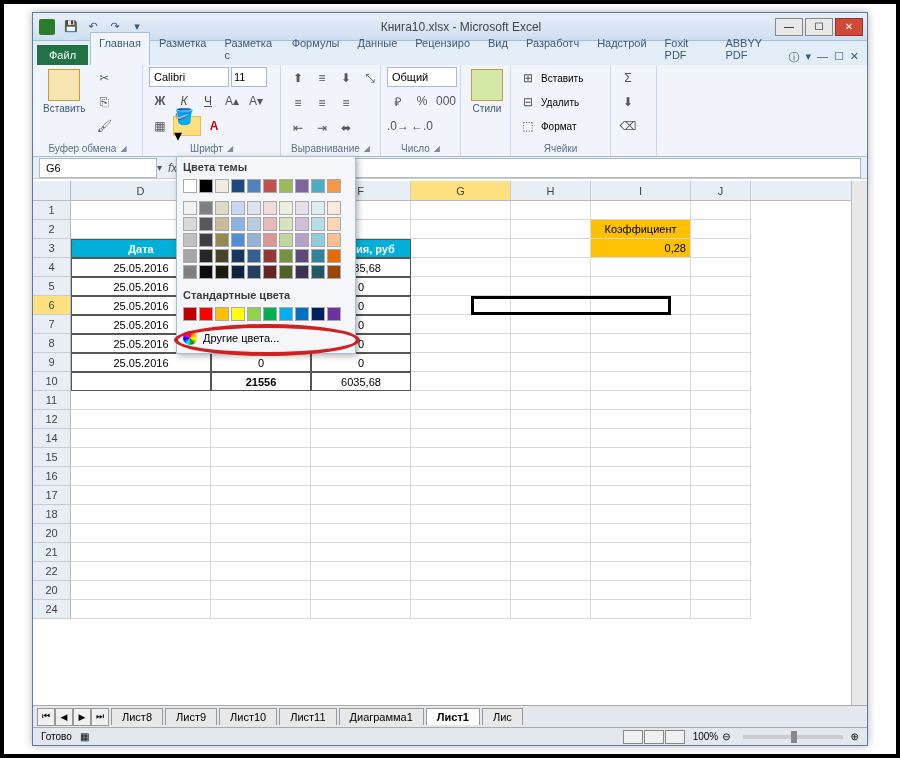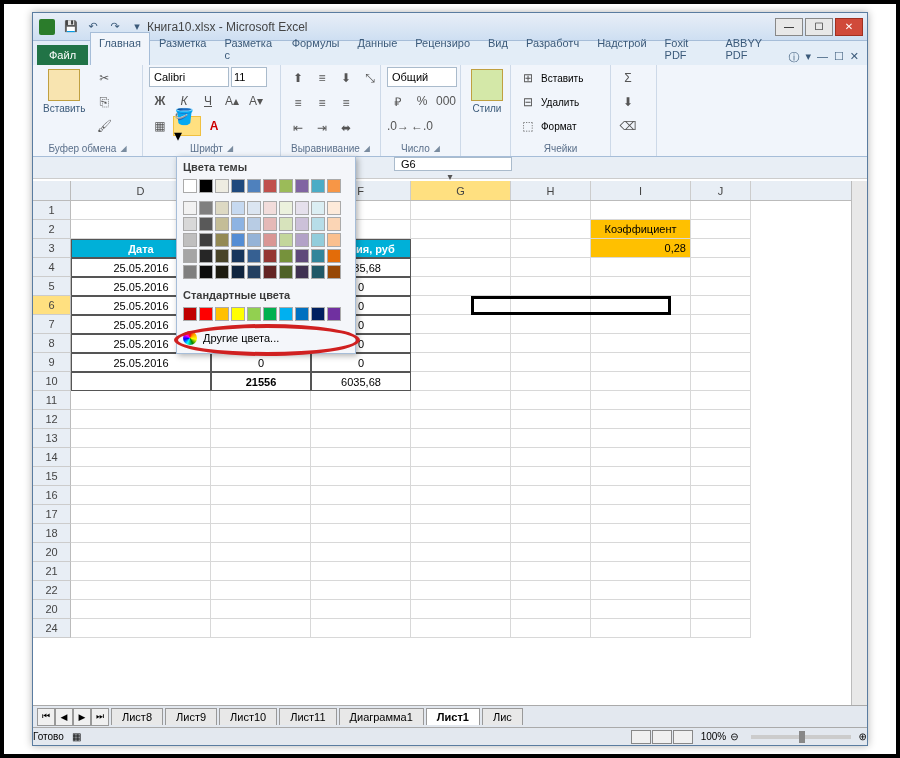--- a/index.html
+++ b/index.html
@@ -2,21 +2,21 @@
 <html><head>
 <meta charset="utf-8">
 <style>
 * { box-sizing: border-box; margin: 0; padding: 0; font-family: 'Segoe UI', Tahoma, sans-serif; }
 body { background: #fff; width: 900px; height: 758px; position: relative; overflow: hidden; border: 4px solid #000; }
 .window { position: absolute; top: 8px; left: 28px; right: 28px; bottom: 8px; background: #fff; border: 1px solid #5a7ca0; box-shadow: 0 0 8px rgba(0,0,0,.3); }
 .titlebar { height: 28px; background: linear-gradient(#e8eef7, #cedff2); display: flex; align-items: center; border-bottom: 1px solid #a6bdd8; }
 .tb-icon { width: 16px; height: 16px; margin: 0 6px; background: #2b7c2b; border-radius: 2px; }
 .qat { display: flex; gap: 2px; align-items: center; }
 .qat-btn { width: 20px; height: 20px; display: flex; align-items: center; justify-content: center; font-size: 11px; color: #3b5a7a; cursor: pointer; }
-.tb-title { flex: 1; text-align: left; font-size: 12px; color: #444; }
+.tb-title { flex: 1; text-align: center; font-size: 12px; color: #444; }
 .tb-ctrls { display: flex; gap: 2px; margin-right: 4px; }
 .tb-ctrl { width: 28px; height: 18px; border: 1px solid #888; background: #e8e8e8; display: flex; align-items: center; justify-content: center; font-size: 10px; cursor: pointer; }
 .tb-ctrl.close { background: #d04a3a; color: #fff; border-color: #a03020; }
 .ribbon-tabs { height: 24px; background: #e3edf7; display: flex; align-items: flex-end; padding-left: 4px; font-size: 11px; }
 .file-tab { background: #217346; color: #fff; padding: 4px 12px; margin-right: 2px; cursor: pointer; }
 .rtab { padding: 4px 8px; color: #3b5a7a; cursor: pointer; border: 1px solid transparent; border-bottom: none; }
 .rtab.active { background: #f1f5fb; border-color: #a6bdd8; }
 .ribbon-help { margin-left: auto; display: flex; gap: 6px; padding-right: 8px; color: #3b5a7a; font-size: 11px; }
 .ribbon { height: 92px; background: #f1f5fb; border-bottom: 1px solid #a6bdd8; display: flex; }
 .rgroup { border-right: 1px solid #cdd9e8; padding: 2px 6px 0; display: flex; flex-direction: column; position: relative; }
@@ -25,21 +25,21 @@
 .rgroup-label .dlaunch { font-size: 8px; color: #7a8ca0; cursor: pointer; }
 .bigbtn { display: flex; flex-direction: column; align-items: center; gap: 2px; padding: 2px 4px; cursor: pointer; }
 .bigbtn .ico { width: 32px; height: 32px; background: #f8e4b0; border: 1px solid #c0a040; }
 .bigbtn .lbl { font-size: 10px; color: #3b5a7a; text-align: center; line-height: 1.1; }
 .smallcol { display: flex; flex-direction: column; gap: 2px; }
 .smallbtn { width: 22px; height: 22px; display: flex; align-items: center; justify-content: center; font-size: 12px; cursor: pointer; color: #555; }
 .font-row { display: flex; gap: 2px; align-items: center; }
 .font-name { width: 80px; height: 20px; border: 1px solid #aabbcc; background: #fff; font-size: 11px; padding: 0 4px; }
 .font-size { width: 36px; height: 20px; border: 1px solid #aabbcc; background: #fff; font-size: 11px; padding: 0 2px; }
 .fillbtn { width: 28px; height: 20px; border: 1px solid #f0c040; background: #ffe080; display: flex; align-items: center; justify-content: center; cursor: pointer; }
-.namebox-row { height: 22px; display: flex; align-items: center; border-bottom: 1px solid #ccc; background: #e8eef5; flex-direction: column; }
+.namebox-row { height: 22px; display: flex; align-items: center; border-bottom: 1px solid #ccc; background: #e8eef5; }
 .namebox { width: 118px; height: 20px; border: 1px solid #aabbcc; background: #fff; margin-left: 6px; font-size: 11px; padding: 0 6px; display: flex; align-items: center; }
 .fx { margin: 0 6px; font-style: italic; color: #555; font-size: 12px; }
 .formula-bar { flex: 1; height: 20px; border: 1px solid #aabbcc; background: #fff; margin-right: 6px; }
 .grid-area { position: absolute; top: 168px; left: 0; right: 0; bottom: 40px; overflow: hidden; background: #fff; }
 .colheads { display: flex; height: 20px; background: #e8eef5; border-bottom: 1px solid #bbb; }
 .corner { width: 38px; border-right: 1px solid #bbb; background: #e8eef5; }
 .colhead { border-right: 1px solid #ccc; text-align: center; font-size: 11px; color: #444; line-height: 20px; background: #e8eef5; }
 .colhead.sel { background: #ffe080; }
 .rows { position: relative; }
 .row { display: flex; height: 19px; }
@@ -50,21 +50,21 @@
 .cell.data { border: 1px solid #555; text-align: center; }
 .cell.data.center { text-align: center; }
 .cell.coef-lbl { background: #ffc000; text-align: center; }
 .cell.coef-val { background: #ffc000; text-align: right; }
 .selection-box { position: absolute; border: 3px solid #000; pointer-events: none; }
 .sheet-tabs { position: absolute; bottom: 18px; left: 0; right: 0; height: 22px; background: #e3e8ef; display: flex; align-items: center; font-size: 11px; border-top: 1px solid #aaa; }
 .nav-btns { display: flex; margin-left: 4px; }
 .nav-btn { width: 18px; height: 18px; border: 1px solid #999; background: #f0f0f0; display: flex; align-items: center; justify-content: center; font-size: 9px; cursor: pointer; }
 .stab { padding: 2px 10px; background: #e8e8e8; border: 1px solid #999; border-bottom: none; margin-left: 2px; cursor: pointer; }
 .stab.active { background: #fff; font-weight: bold; }
-.statusbar { position: absolute; bottom: 0; left: 0; right: 0; height: 18px; background: #e3e8ef; display: flex; align-items: center; font-size: 10px; padding: 0 0; border-top: 1px solid #aaa; }
+.statusbar { position: absolute; bottom: 0; left: 0; right: 0; height: 18px; background: #e3e8ef; display: flex; align-items: center; font-size: 10px; padding: 0 8px; border-top: 1px solid #aaa; }
 .statusbar .spacer { flex: 1; }
 .view-btns { display: flex; gap: 1px; }
 .view-btn { width: 20px; height: 14px; border: 1px solid #888; background: #f0f0f0; cursor: pointer; }
 .zoom-slider { width: 100px; height: 4px; background: #ccc; margin: 0 8px; position: relative; }
 .zoom-thumb { position: absolute; top: -4px; left: 48px; width: 6px; height: 12px; background: #888; }
 
 .color-popup { position: absolute; top: 152px; left: 172px; width: 180px; background: #f4f6fa; border: 1px solid #a6bdd8; box-shadow: 2px 2px 6px rgba(0,0,0,.3); z-index: 100; font-size: 11px; padding-bottom: 4px; }
 .cp-title { padding: 4px 6px; font-weight: bold; color: #3b3b3b; }
 .cp-grid { display: grid; grid-template-columns: repeat(10, 14px); gap: 2px; padding: 2px 6px 6px; }
 .cp-sw { width: 14px; height: 14px; border: 1px solid #aaa; cursor: pointer; }
@@ -380,30 +380,20 @@
           <div class="cell " style="width: 140px;"></div>
           <div class="cell " style="width: 100px;"></div>
           <div class="cell " style="width: 100px;"></div>
           <div class="cell " style="width: 100px;"></div>
           <div class="cell " style="width: 80px;"></div>
           <div class="cell " style="width: 100px;"></div>
           <div class="cell " style="width: 60px;"></div>
         </div>
         <div class="row">
           <div class="rowhead">12</div>
-          <div class="cell " style="width: 140px;"></div>
-          <div class="cell " style="width: 100px;"></div>
-          <div class="cell " style="width: 100px;"></div>
-          <div class="cell " style="width: 100px;"></div>
-          <div class="cell " style="width: 80px;"></div>
-          <div class="cell " style="width: 100px;"></div>
-          <div class="cell " style="width: 60px;"></div>
-        </div>
-        <div class="row">
-          <div class="rowhead">13</div>
           <div class="cell " style="width: 140px;"></div>
           <div class="cell " style="width: 100px;"></div>
           <div class="cell " style="width: 100px;"></div>
           <div class="cell " style="width: 100px;"></div>
           <div class="cell " style="width: 80px;"></div>
           <div class="cell " style="width: 100px;"></div>
           <div class="cell " style="width: 60px;"></div>
         </div>
         <div class="row">
           <div class="rowhead">14</div>

